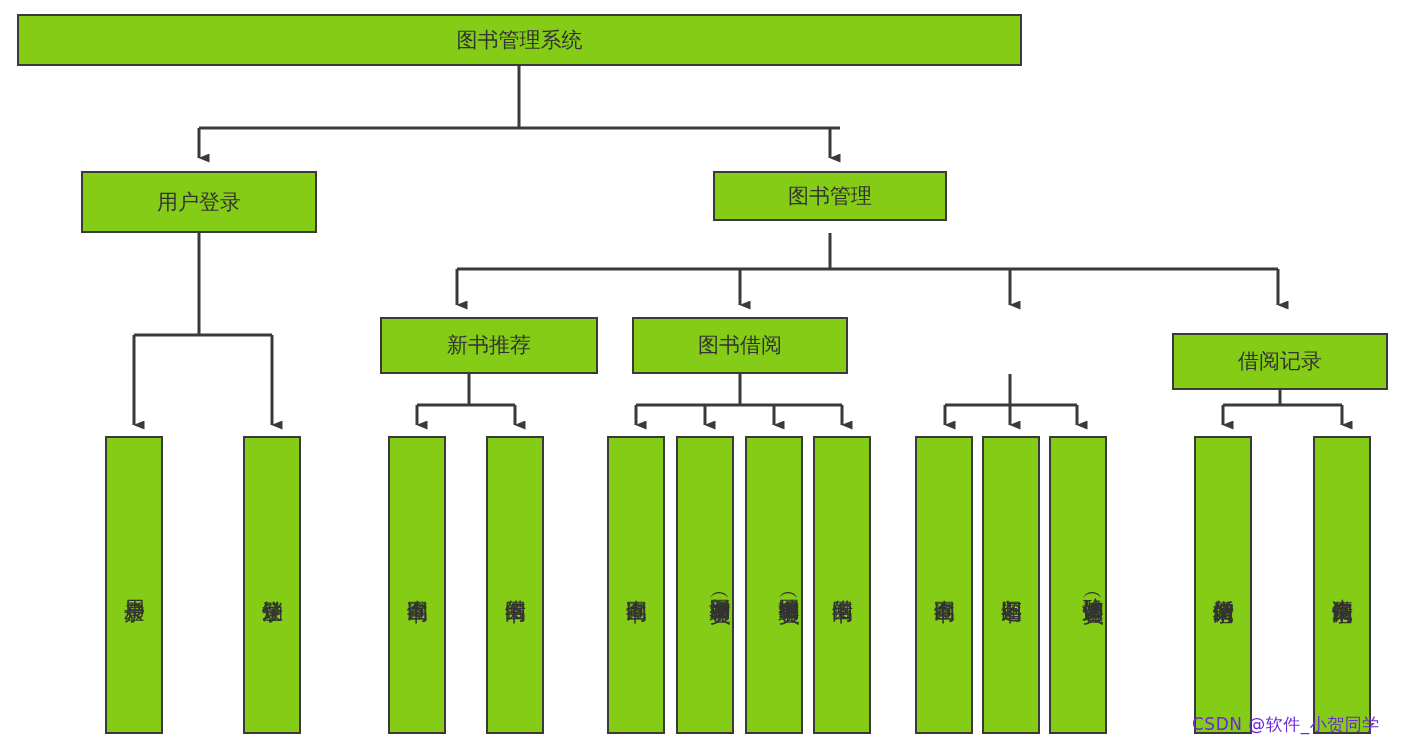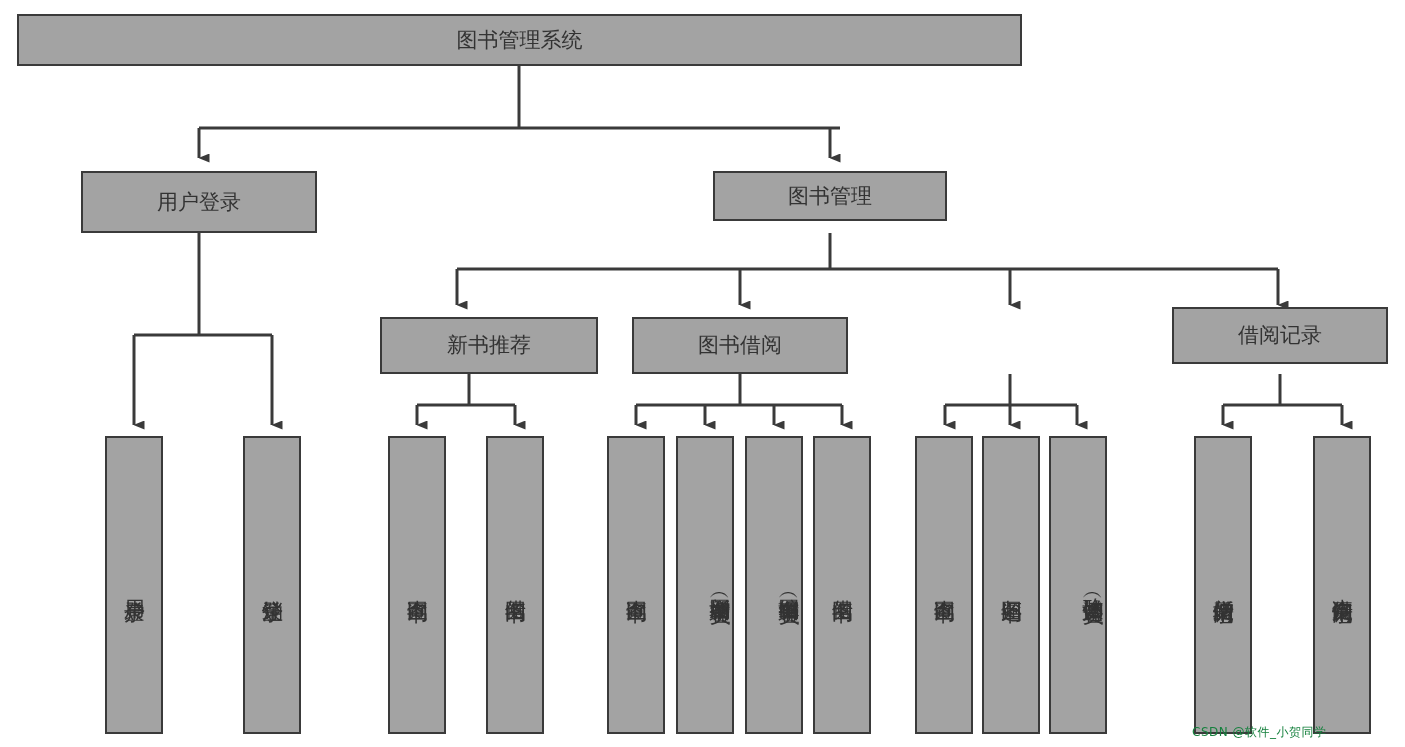--- a/index.html
+++ b/index.html
@@ -23,21 +23,21 @@
     left: 0;
     top: 0;
     width: 1405px;
     height: 747px;
     pointer-events: none;
   }
   .node {
     position: absolute;
     box-sizing: border-box;
     border: 2px solid #3a3a3a;
-    background: #a3a3a3;
+    background: #84cc16;
     display: flex;
     align-items: center;
     justify-content: center;
     color: #333333;
     line-height: 1.18;
     text-align: center;
   }
   .node.horizontal {
     font-size: 21px;
   }
@@ -53,25 +53,24 @@
   .node.vertical.tall-text {
     align-items: flex-start;
   }
   .node.vertical.mid-text {
     align-items: center;
   }
   #watermark {
     position: absolute;
     left: 1192px;
     top: 713px;
-    font-size: 12px;
-    color: #15803d;
+    font-size: 17px;
+    color: #6d28d9;
     white-space: nowrap;
     letter-spacing: 0.5px;
-    margin-top: 11px;
   }
 </style>
 </head>
 <body>
 
 <div id="diagram-canvas">
 
   <svg id="edge-layer" viewBox="0 0 1405 747" xmlns="http://www.w3.org/2000/svg">
     <defs>
       <marker id="arrowhead" markerWidth="9" markerHeight="11" refX="4.5" refY="10.5" orient="auto" markerUnits="userSpaceOnUse">
@@ -133,21 +132,21 @@
   <div class="node horizontal" style="left:713px; top:171px; width:234px; height:50px;justify-content:center;">
     <span>图书管理</span>
   </div>
 
   <div class="node horizontal" style="left:360px; top:317px; width:218px; height:57px;margin-left:20px;">
     <span>新书推荐</span>
   </div>
   <div class="node horizontal" style="left:632px; top:317px; width:216px; height:57px;">
     <span>图书借阅</span>
   </div>
-  <div class="node horizontal" style="left:1172px; top:307px; width:216px; height:57px;">
+  <div class="node horizontal" style="left:1172px; top:333px; width:216px; height:57px;">
     <span>借阅记录</span>
   </div>
 
   <div class="node vertical mid-text" style="left:105px; top:436px; width:58px; height:298px;">
     <span>用户登录</span>
   </div>
   <div class="node vertical mid-text" style="left:243px; top:436px; width:58px; height:298px;">
     <span>注销登录</span>
   </div>
 

